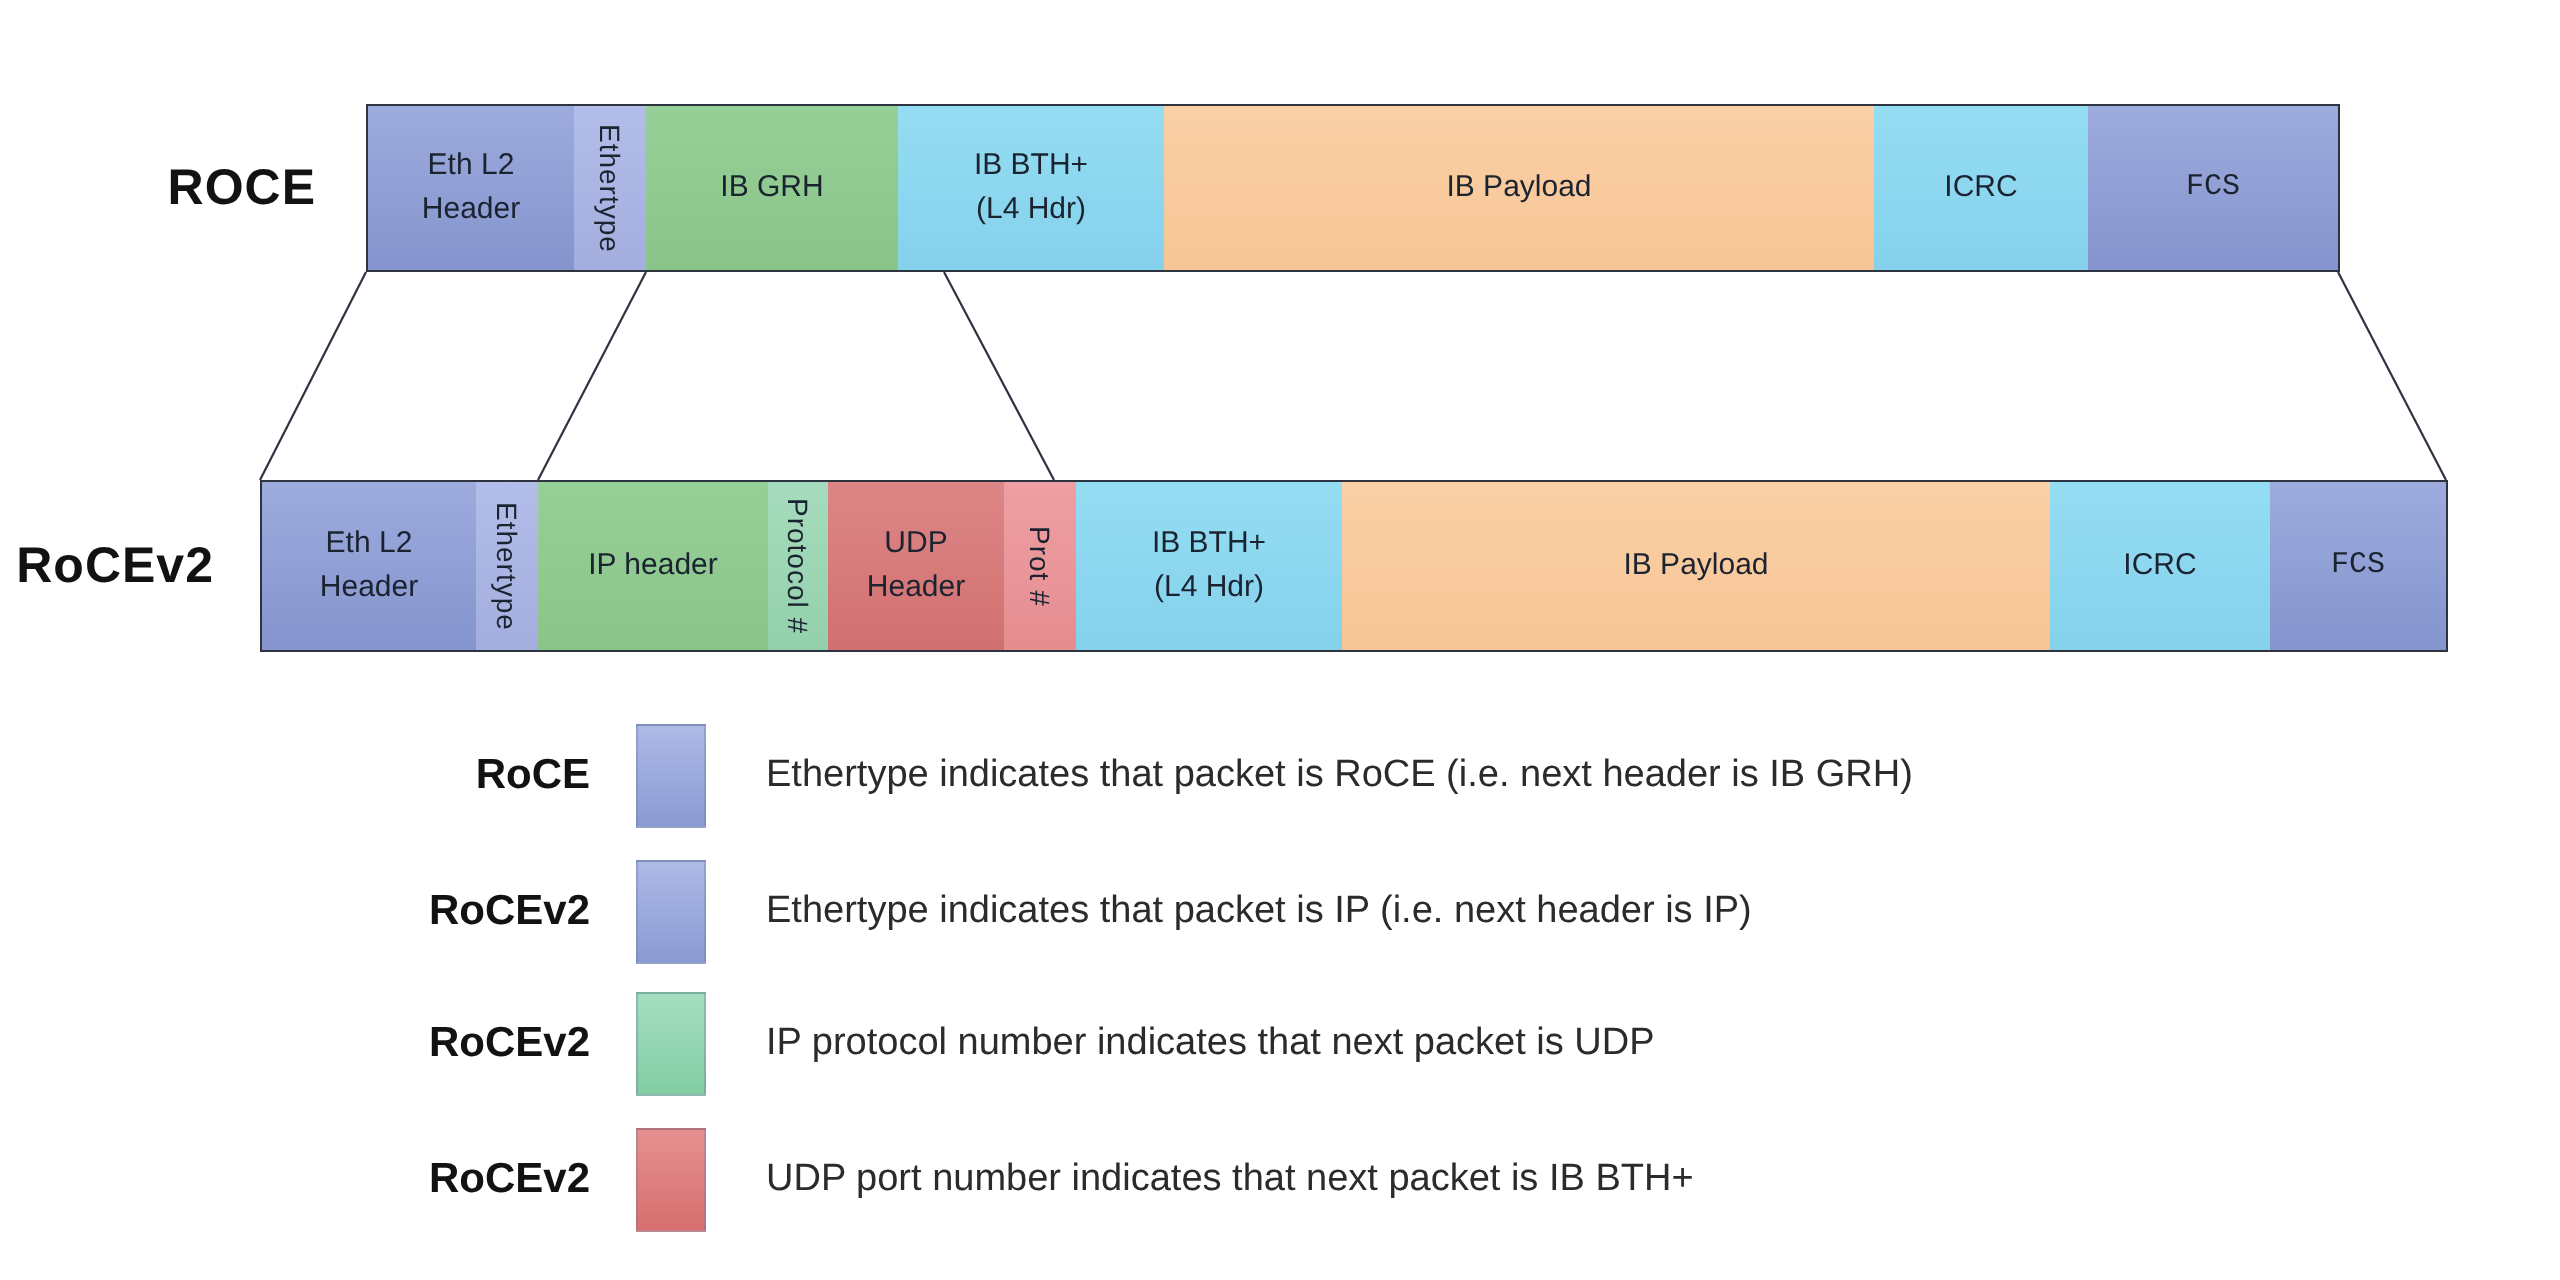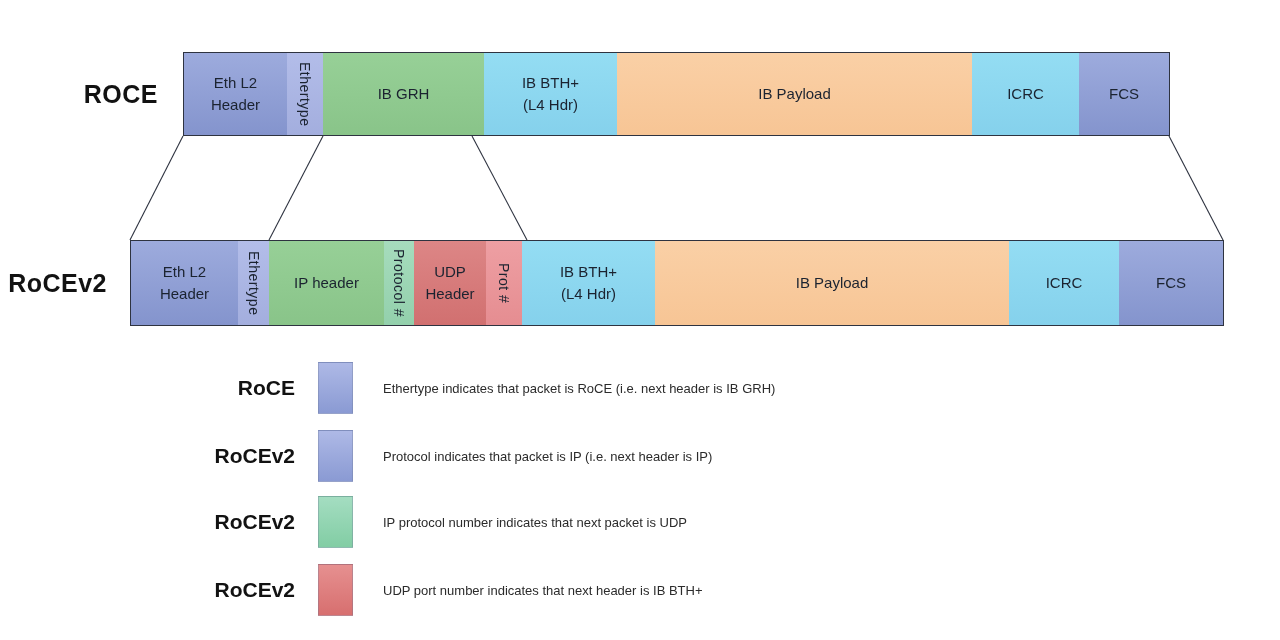--- a/index.html
+++ b/index.html
@@ -18,21 +18,21 @@
 
   .seg {
     flex:0 0 auto; display:flex; align-items:center; justify-content:center;
     text-align:center; font-size:15px; line-height:1.5; color:#1b2330;
     white-space:pre-line; box-sizing:border-box; overflow:hidden;
   }
   .seg.vertical {
     writing-mode:vertical-rl; font-size:14px; letter-spacing:.5px;
     white-space:nowrap; line-height:1;
   }
-  .seg.grow { flex:1 1 auto; }
+  .seg.grow { flex:1 1 auto;font-family:Liberation Mono, monospace; }
 
   
   .c-blue   { background:linear-gradient(180deg,#9dabdd 0%,#8494cd 100%); }
   .c-lblue  { background:linear-gradient(180deg,#b3bde9 0%,#a3aede 100%); }
   .c-green  { background:linear-gradient(180deg,#97d097 0%,#89c489 100%); }
   .c-mint   { background:linear-gradient(180deg,#a6dcbd 0%,#93d0ac 100%); }
   .c-cyan   { background:linear-gradient(180deg,#94ddf3 0%,#85d1ec 100%); }
   .c-orange { background:linear-gradient(180deg,#fad0a6 0%,#f7c595 100%); }
   .c-red    { background:linear-gradient(180deg,#dd8686 0%,#d17070 100%); }
   .c-pink   { background:linear-gradient(180deg,#ee9fa3 0%,#e58d91 100%); }
@@ -57,21 +57,21 @@
   }
   .lg-swatch {
     position:absolute; left:318px; top:0; width:35px; height:52px;
     border:1px solid rgba(110,120,150,.35); box-sizing:border-box;
   }
   .sw-blue  { background:linear-gradient(180deg,#aeb9e6 0%,#8a9ad3 100%); }
   .sw-green { background:linear-gradient(180deg,#a4ddc1 0%,#82cda4 100%); }
   .sw-red   { background:linear-gradient(180deg,#e69090 0%,#d76f6f 100%); }
   .lg-text {
     position:absolute; left:383px; top:50%; transform:translateY(-50%);
-    font-size:13px; color:#2b2b2b; white-space:nowrap;text-align:center;
+    font-size:19px; color:#2b2b2b; white-space:nowrap;text-align:center;
   }
 </style>
 </head>
 <body>
 
 <div id="canvas">
 
   <svg id="connectors" viewBox="0 0 1280 640">
     <line x1="183" y1="136" x2="130" y2="240"></line>
     <line x1="323" y1="136" x2="269" y2="240"></line>
@@ -79,61 +79,61 @@
     <line x1="1169" y1="136" x2="1223" y2="240"></line>
   </svg>
 
   <div class="row-label label-top">ROCE</div>
   <div class="row-label label-bottom">RoCEv2</div>
 
   <div class="packet-row row-top">
     <div class="seg c-blue" style="width:103px">Eth L2
 Header</div>
     <div class="seg c-lblue vertical" style="width:36px">Ethertype</div>
-    <div class="seg c-green" style="width:161px">IB GRH</div>
+    <div class="seg c-green" style="width:126px">IB GRH</div>
     <div class="seg c-cyan" style="width:133px">IB BTH+
 (L4 Hdr)</div>
     <div class="seg c-orange" style="width:355px">IB Payload</div>
     <div class="seg c-cyan" style="width:107px">ICRC</div>
     <div class="seg c-blue grow" style="width:101px">FCS</div>
   </div>
 
   <div class="packet-row row-bottom">
     <div class="seg c-blue" style="width:107px">Eth L2
 Header</div>
     <div class="seg c-lblue vertical" style="width:31px">Ethertype</div>
     <div class="seg c-green" style="width:115px">IP header</div>
     <div class="seg c-mint vertical" style="width:30px">Protocol #</div>
-    <div class="seg c-red" style="width:72px">UDP
+    <div class="seg c-red" style="width:88px">UDP
 Header</div>
     <div class="seg c-pink vertical" style="width:36px">Prot #</div>
     <div class="seg c-cyan" style="width:133px">IB BTH+
 (L4 Hdr)</div>
     <div class="seg c-orange" style="width:354px">IB Payload</div>
     <div class="seg c-cyan" style="width:110px">ICRC</div>
     <div class="seg c-blue grow" style="width:97px">FCS</div>
   </div>
 
   <div class="legend-row" style="top:362px">
     <div class="lg-label">RoCE</div>
     <div class="lg-swatch sw-blue"></div>
     <div class="lg-text">Ethertype indicates that packet is RoCE (i.e. next header is IB GRH)</div>
   </div>
 
   <div class="legend-row" style="top:430px">
     <div class="lg-label">RoCEv2</div>
     <div class="lg-swatch sw-blue"></div>
-    <div class="lg-text">Protocol indicates that packet is IP (i.e. next header is IP)</div>
+    <div class="lg-text">Ethertype indicates that packet is IP (i.e. next header is IP)</div>
   </div>
 
   <div class="legend-row" style="top:496px">
     <div class="lg-label">RoCEv2</div>
     <div class="lg-swatch sw-green"></div>
     <div class="lg-text">IP protocol number indicates that next packet is UDP</div>
   </div>
 
   <div class="legend-row" style="top:564px">
     <div class="lg-label">RoCEv2</div>
     <div class="lg-swatch sw-red"></div>
-    <div class="lg-text">UDP port number indicates that next header is IB BTH+</div>
+    <div class="lg-text">UDP port number indicates that next packet is IB BTH+</div>
   </div>
 
 </div>
 
 </body></html>

